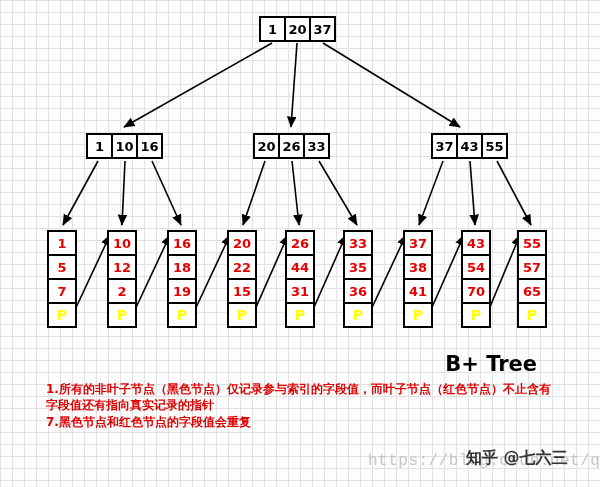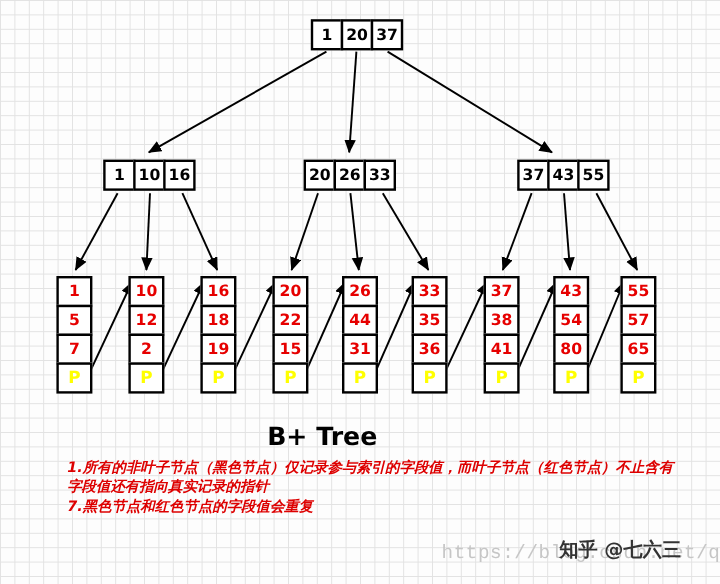--- a/index.html
+++ b/index.html
@@ -35,27 +35,27 @@
     box-sizing:border-box;width:30px;height:26px;
     border:2px solid #000;margin-top:-2px;
     background:#fff;display:flex;align-items:center;justify-content:center;
     font-size:13px;font-weight:bold;
   }
   .vleaf .cell:first-child{margin-top:0;}
   .vleaf .val{color:#e60000;}
   .vleaf .ptr{color:#ffff00;font-size:14px;}
 
   .diagram-title{
-    position:absolute;left:0;top:352;width:537px;text-align:center;
+    position:absolute;left:0;top:352;width:537px;text-align:right;
     font-size:21px;font-weight:bold;color:#000;
     top:352px;
   }
   .notes{
-    position:absolute;left:56px;top:381px;width:512px;
-    color:#dd0000;font-size:12px;font-weight:bold;line-height:1.35;font-style:italic;
+    position:absolute;left:46px;top:381px;width:512px;
+    color:#dd0000;font-size:12px;font-weight:bold;line-height:1.35;
   }
   .notes p{margin:0 0 1px 0;}
 
   .url-watermark{
     position:absolute;left:368px;top:452px;
     color:#c6c6c6;font-size:16px;letter-spacing:0.5px;
     font-family:"Liberation Mono","DejaVu Sans Mono",monospace;
   }
   .zhihu-watermark{
     position:absolute;left:466px;top:448px;
@@ -162,21 +162,21 @@
   </div>
   <div class="vleaf" style="left:403px;top:230px;">
     <span class="cell val">37</span>
     <span class="cell val">38</span>
     <span class="cell val">41</span>
     <span class="cell ptr">P</span>
   </div>
   <div class="vleaf" style="left:461px;top:230px;">
     <span class="cell val">43</span>
     <span class="cell val">54</span>
-    <span class="cell val">80</span>
+    <span class="cell val">70</span>
     <span class="cell ptr">P</span>
   </div>
   <div class="vleaf" style="left:517px;top:230px;">
     <span class="cell val">55</span>
     <span class="cell val">57</span>
     <span class="cell val">65</span>
     <span class="cell ptr">P</span>
   </div>
 
   <div class="diagram-title">B+ Tree</div>

